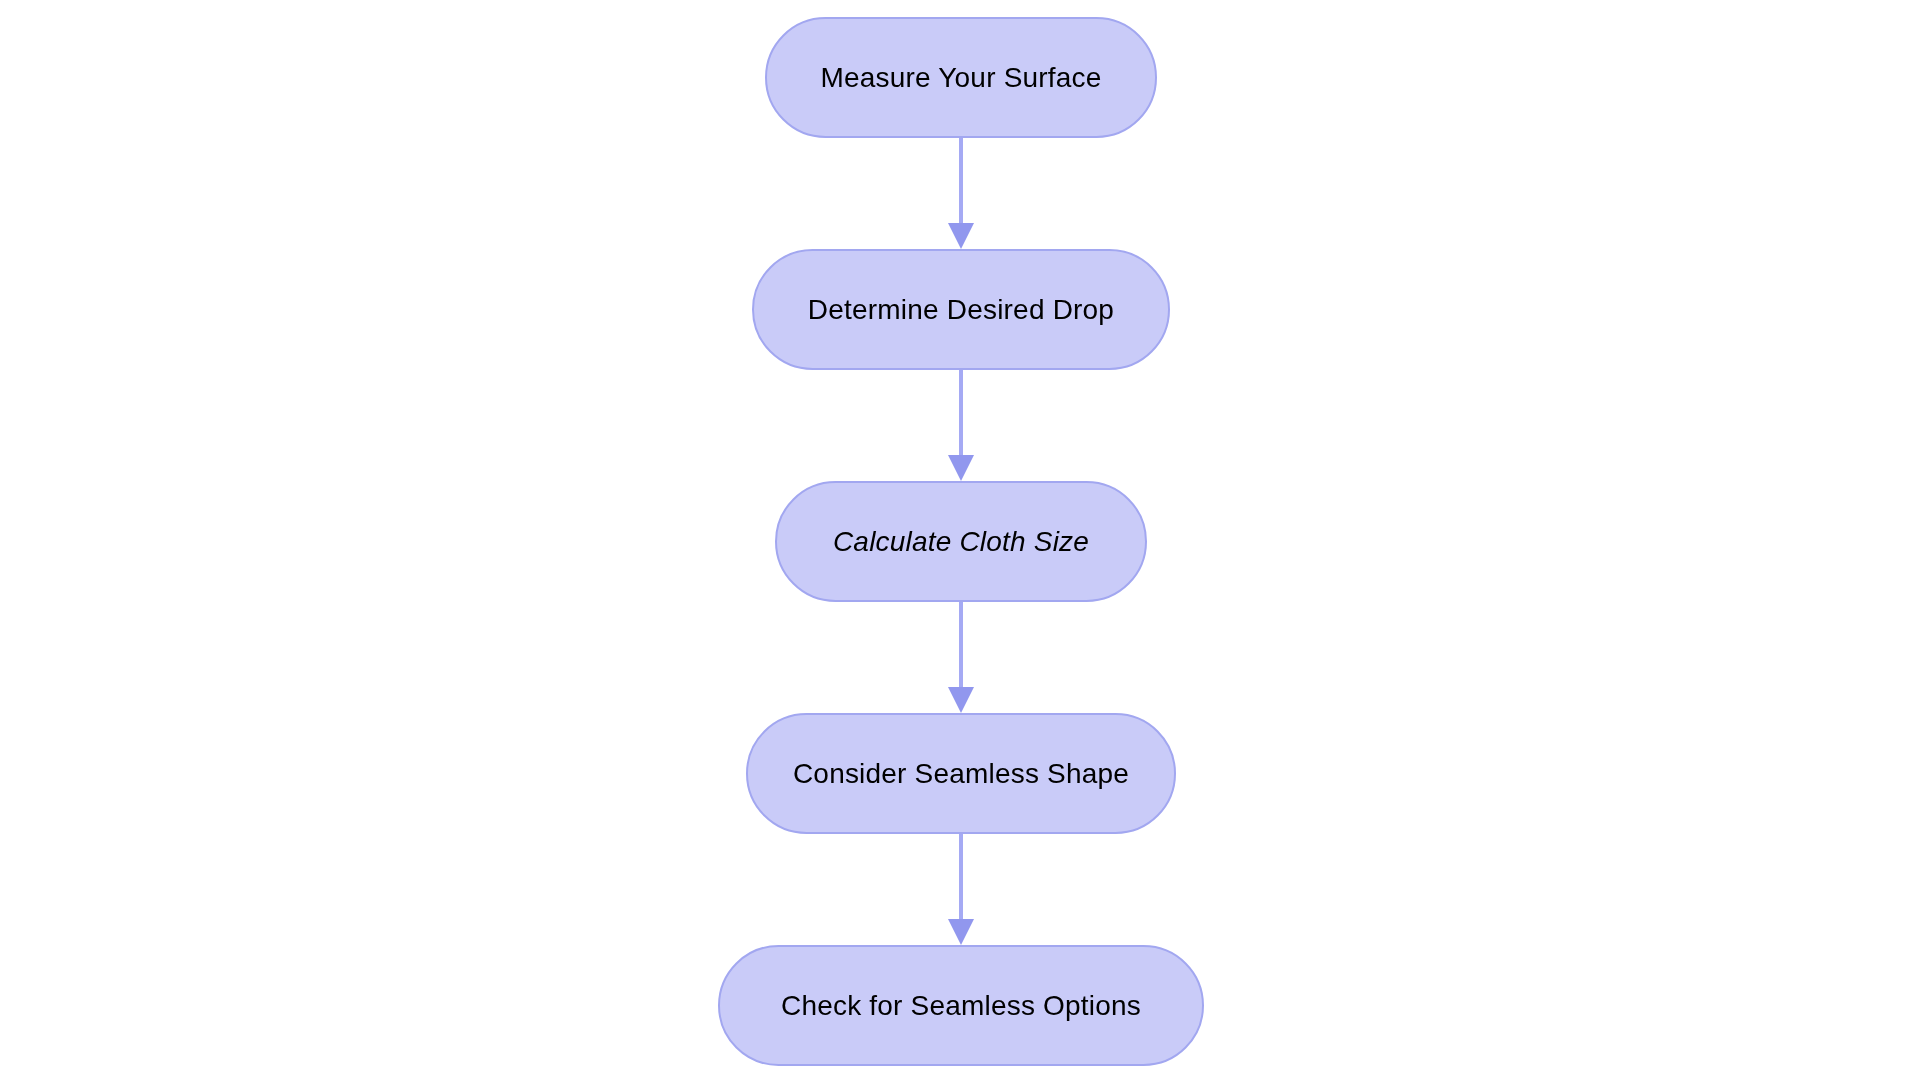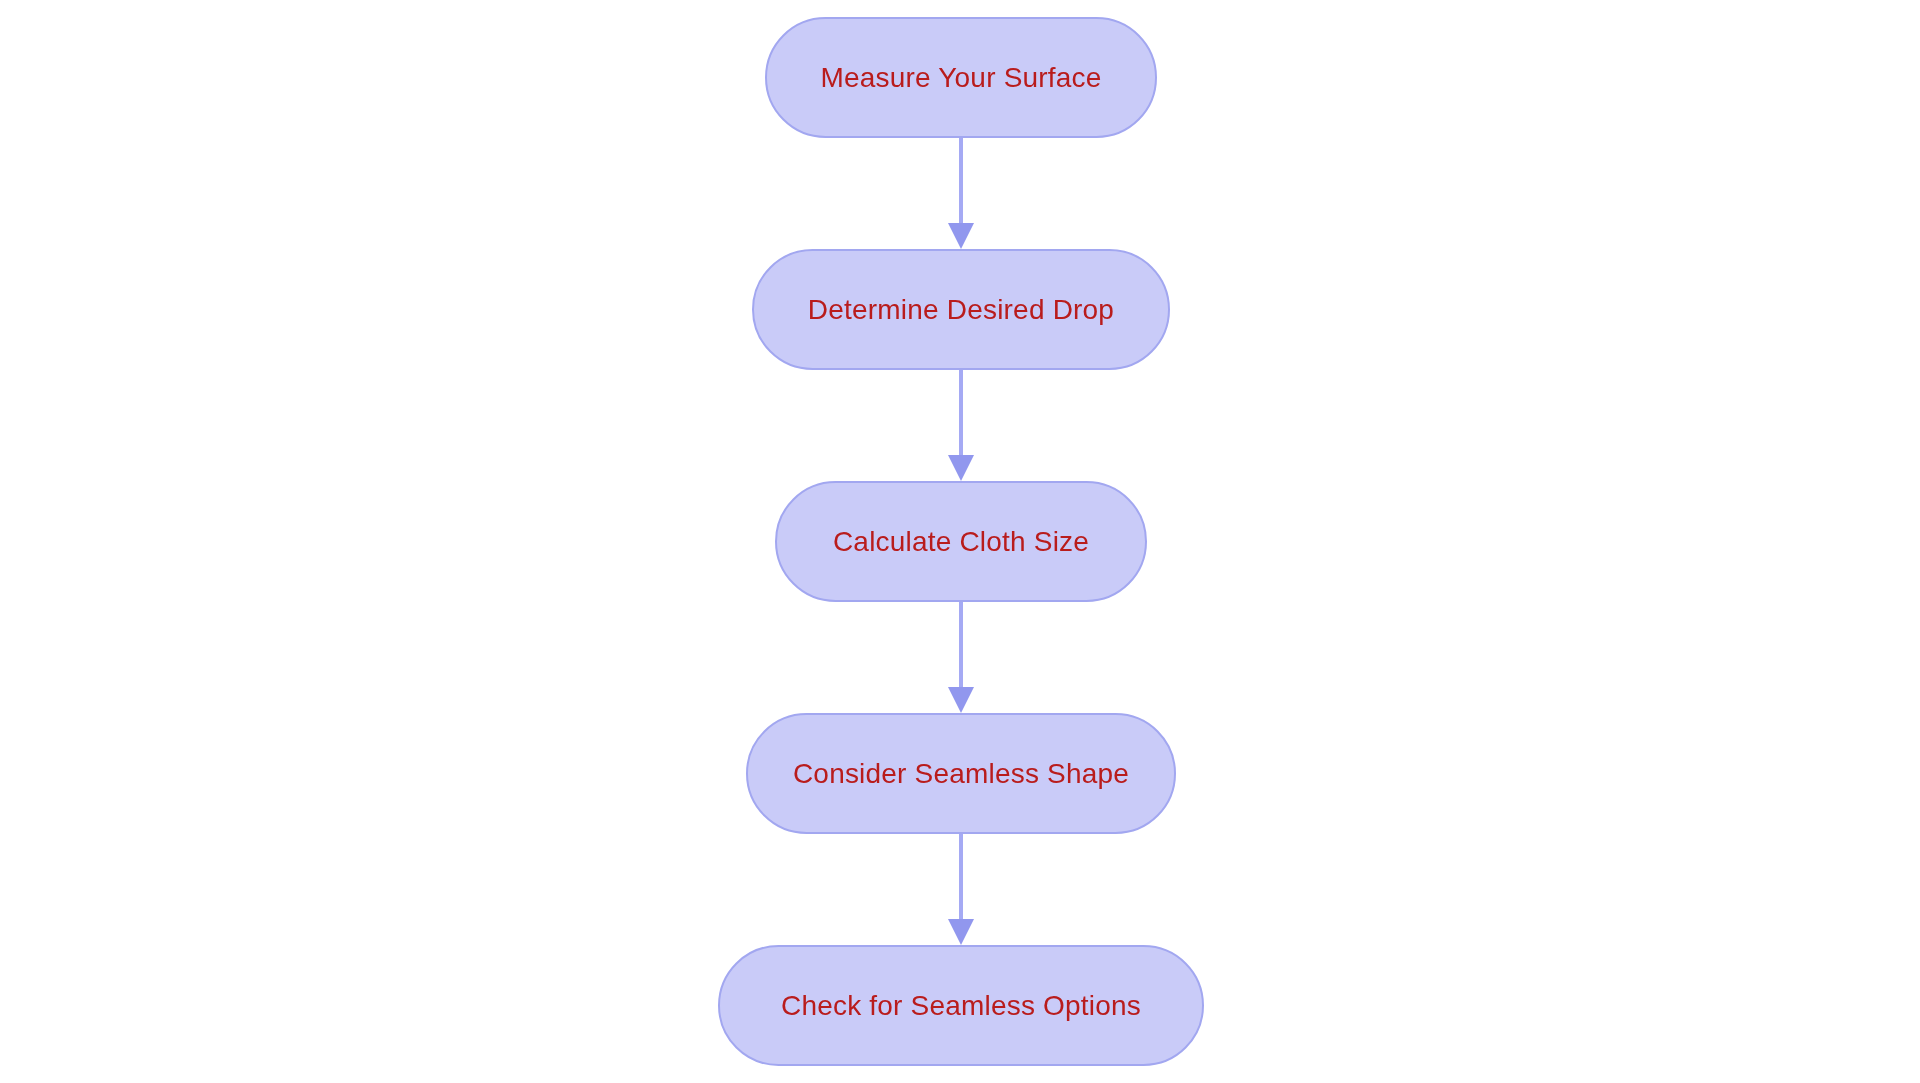--- a/index.html
+++ b/index.html
@@ -20,30 +20,30 @@
     height: 121px;
     box-sizing: border-box;
     background: #c9cbf8;
     border: 2px solid #a2a7f0;
     border-radius: 60.5px;
     display: flex;
     align-items: center;
     justify-content: center;
   }
   .node .label {
-    color: #b91c1c;
+    color: #000000;
     font-size: 28px;
     font-weight: 500;
     letter-spacing: 0.2px;
     white-space: nowrap;
   }
   
   .n1 { left: 765px;   top: 17px;  width: 392px; }
   .n2 { left: 752px;   top: 249px; width: 418px; }
-  .n3 { left: 775px;   top: 481px; width: 372px; }
+  .n3 { left: 775px;   top: 481px; width: 372px; font-style: italic; }
   .n4 { left: 746px;   top: 713px; width: 430px; }
   .n5 { left: 718px;   top: 945px; width: 486px; }
 
   .arrow {
     position: absolute;
     left: 948px;
     width: 26px;
     height: 111px;
   }
   .a1 { top: 138px; }

